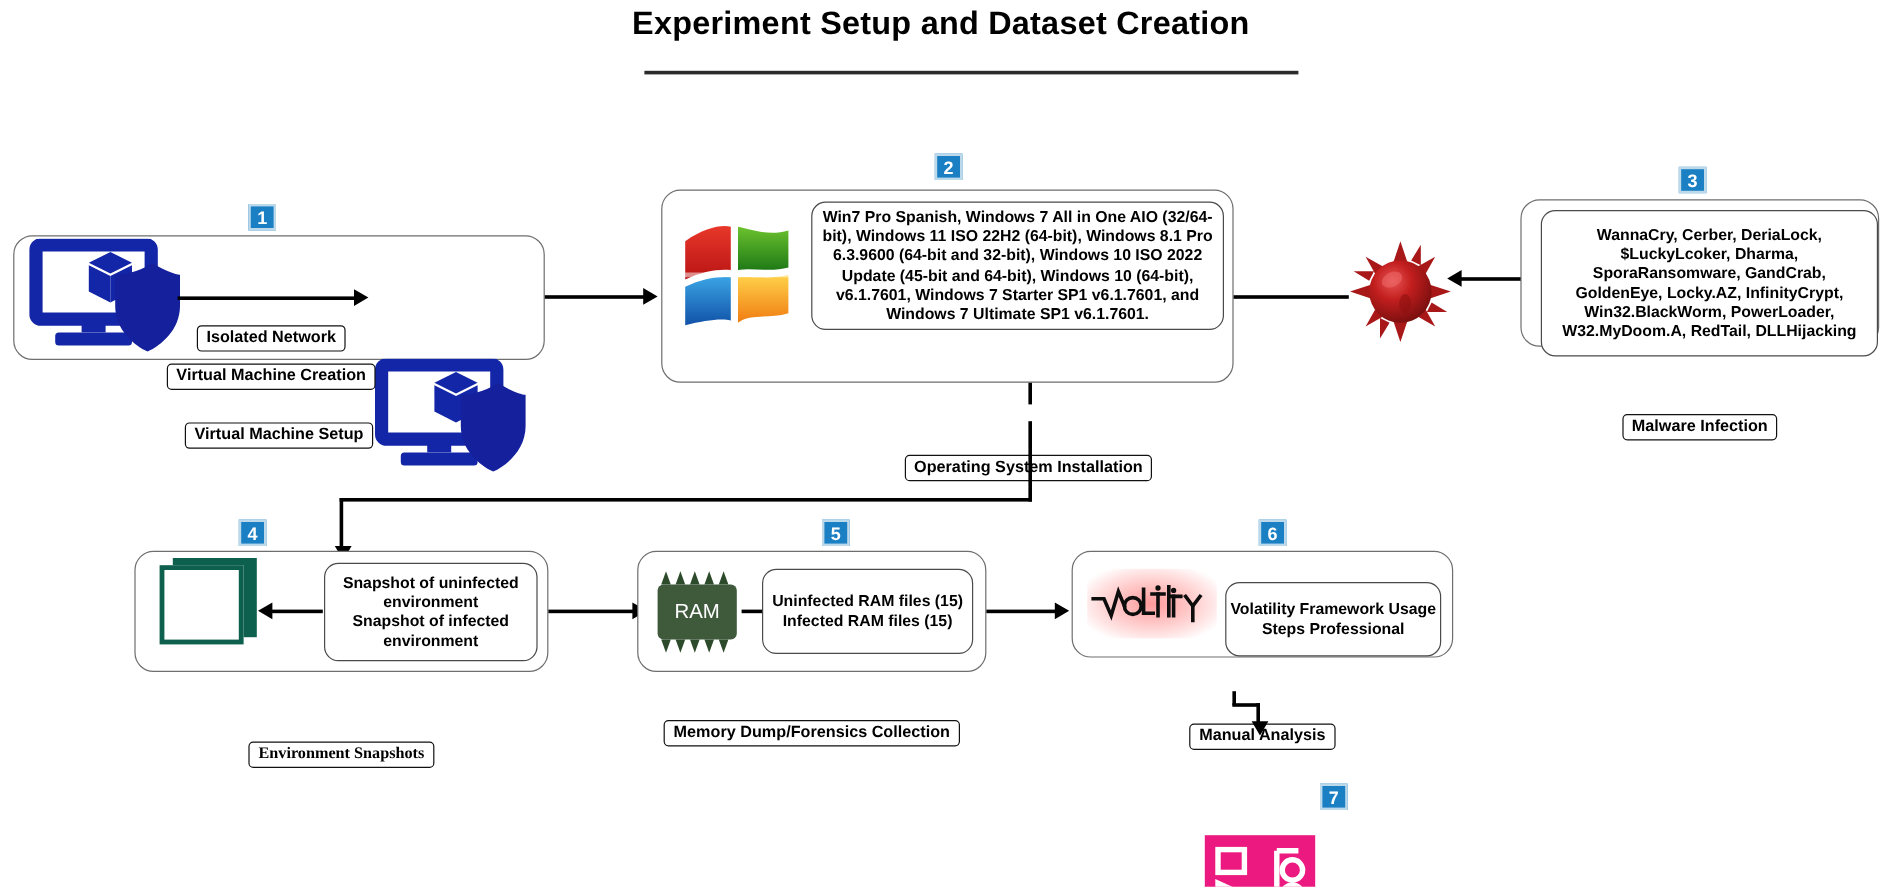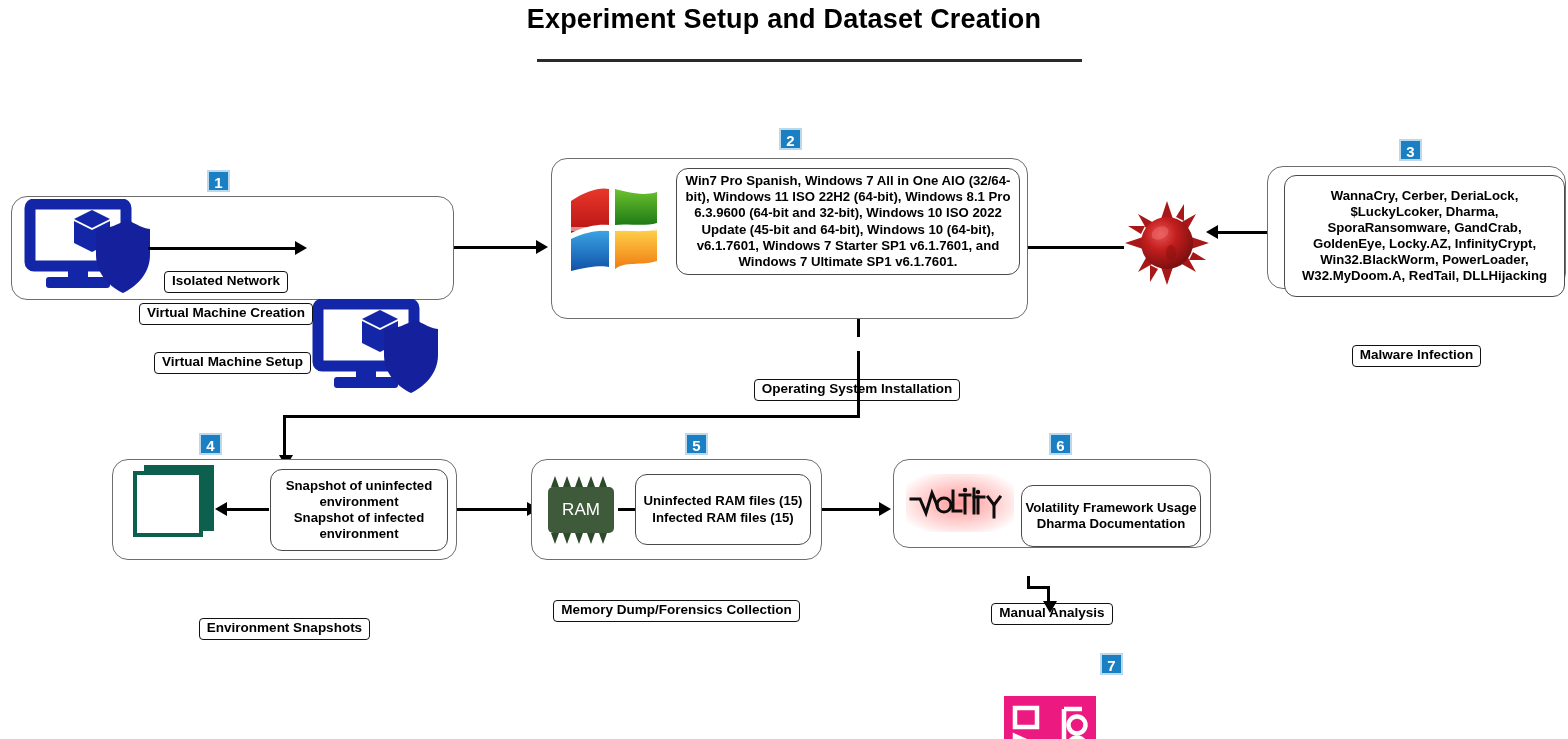--- a/index.html
+++ b/index.html
@@ -259,21 +259,21 @@
       <div>Snapshot of infected</div>
       <div>environment</div>
     </div>
   </div>
 
   <div class="abs hline" style="left:110px;top:48px;width:46px;"></div>
   <div class="abs arrow-l" style="left:102px;top:42px;"></div>
 </div>
 
 <div class="abs chip-wrap" style="left:112px;top:570px;width:345px;">
-  <span class="chip" style="font-size:13.5px;">Environment Snapshots</span>
+  <span class="chip" style="font-size:13.5px;font-family:Liberation Serif, serif;">Environment Snapshots</span>
 </div>
 
 <div class="abs hline" style="left:457px;top:508px;width:72px;"></div>
 <div class="abs arrow-r" style="left:527px;top:502px;"></div>
 
 <div class="abs badge" style="left:685px;top:433px;">5</div>
 
 <div class="abs stage" style="left:531px;top:459px;width:291px;height:101px;">
 
   <div class="abs ram" style="left:14px;top:11px;">
@@ -327,21 +327,21 @@
         <polyline points="86,22 86,34"></polyline>
       </g>
       <circle cx="57" cy="7" r="2.2" fill="#0d0d0d"></circle>
       <circle cx="70" cy="9" r="2.2" fill="#0d0d0d"></circle>
     </svg>
   </div>
 
   <div class="abs card" style="left:127px;top:13px;width:180px;height:62px;font-size:13.2px;margin-top:12px;">
     <div>
       <div>Volatility Framework Usage</div>
-      <div>Dharma Documentation</div>
+      <div>Steps Professional</div>
     </div>
   </div>
 </div>
 
 <div class="abs chip-wrap" style="left:893px;top:555px;width:318px;">
   <span class="chip" style="font-size:13.5px;">Manual Analysis</span>
 </div>
 
 <div class="abs vline" style="left:1027px;top:576px;height:12px;"></div>
 <div class="abs hline" style="left:1027px;top:586px;width:23px;"></div>

